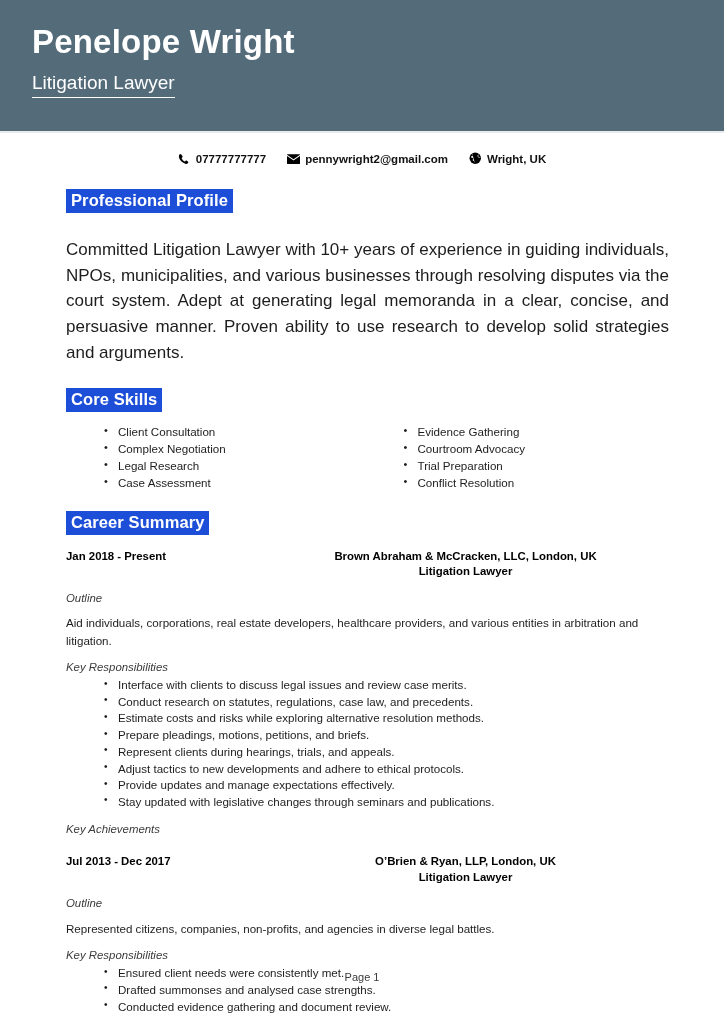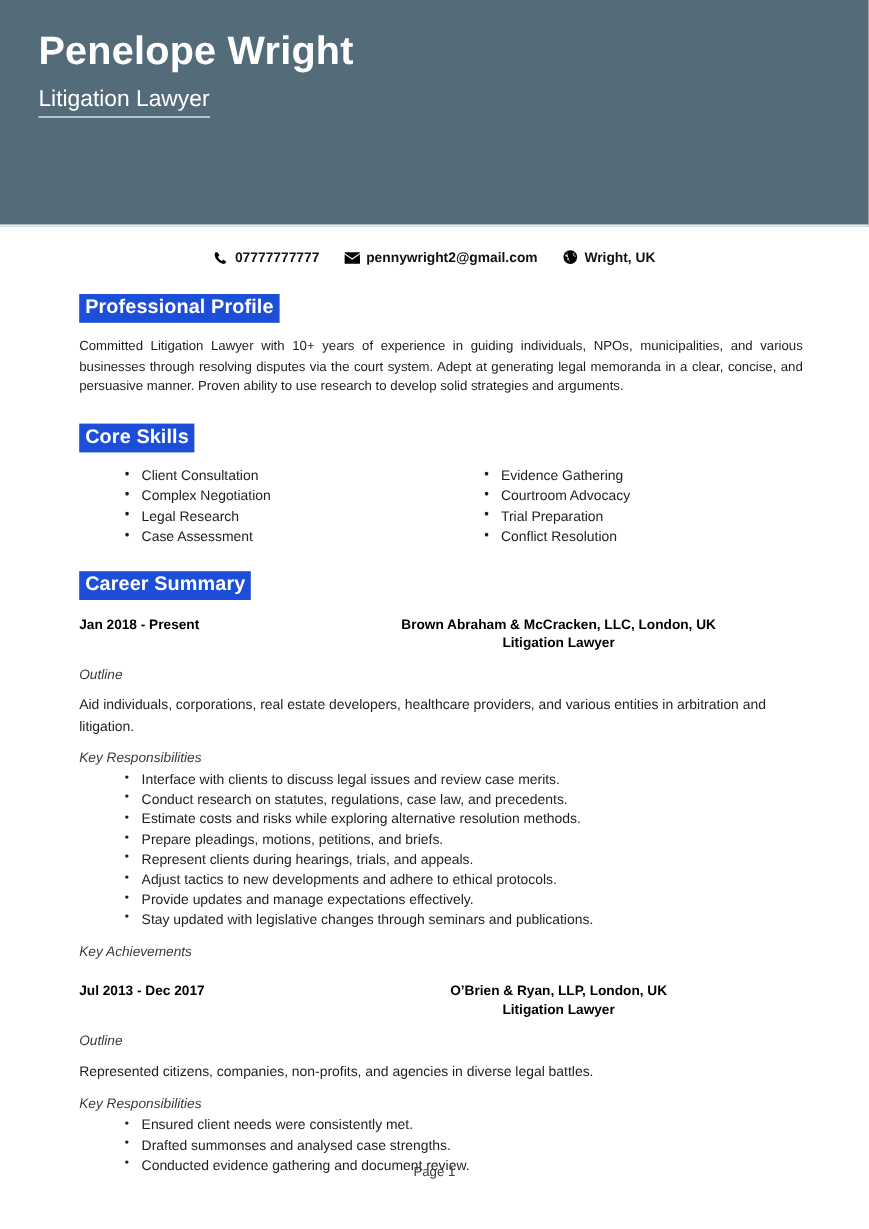--- a/index.html
+++ b/index.html
@@ -12,21 +12,21 @@
     height: 1024px;
     position: relative;
     font-family: "Liberation Sans", sans-serif;
     color: #000000;
     overflow: hidden;
   }
 
   
   .header {
     background: #546b7a;
-    height: 189px;
+    height: 133px;
     box-sizing: border-box;
     padding: 24px 0 0 32px;
     border-bottom: 2px solid #e8ebed;
   }
   .name {
     font-size: 33px;
     font-weight: bold;
     color: #ffffff;
     letter-spacing: 0.2px;
     line-height: 1.12;
@@ -83,25 +83,25 @@
     font-weight: bold;
     padding: 2px 5px 3px 5px;
     line-height: 1.14;
     letter-spacing: 0.1px;
   }
   .sec-profile { margin-top: 24px; }
   .sec-skills  { margin-top: 22px; }
   .sec-career  { margin-top: 19px; }
 
   .profile-text {
-    font-size: 11px;
+    font-size: 17px;
     line-height: 1.52;
     text-align: justify;
     color: #1d1d1d;
-    margin-top: 12px;
+    margin-top: 24px;
   }
 
   
   .skills-wrap {
     display: flex;
     margin-top: 12px;
   }
   .skills-col {
     width: 50%;
     box-sizing: border-box;

